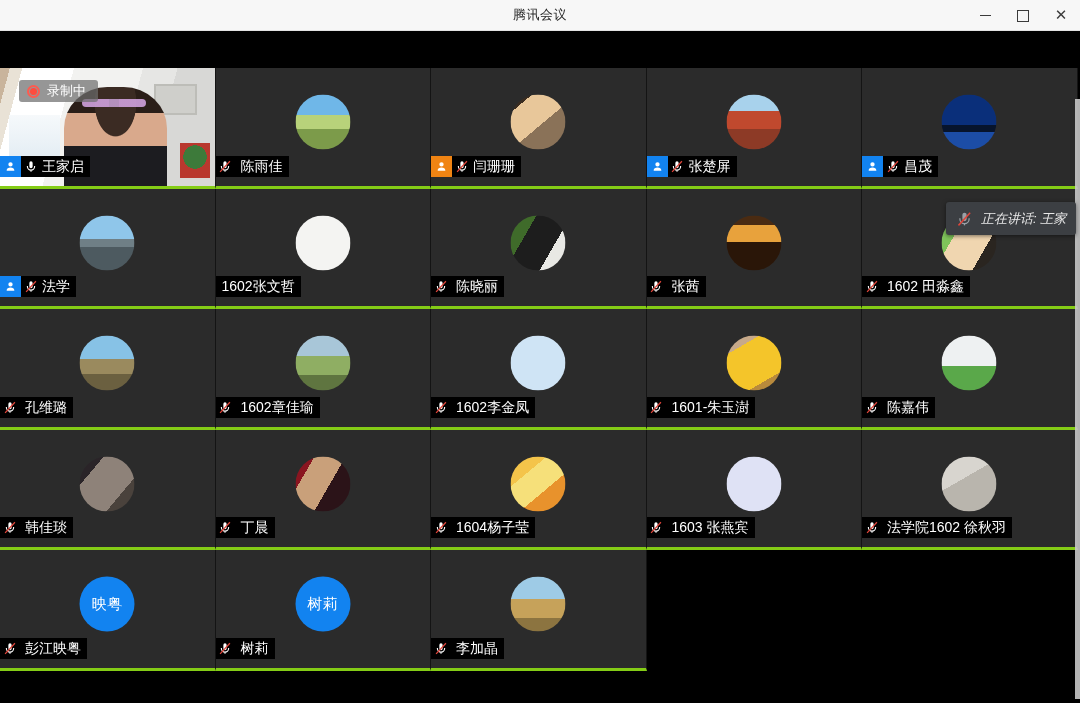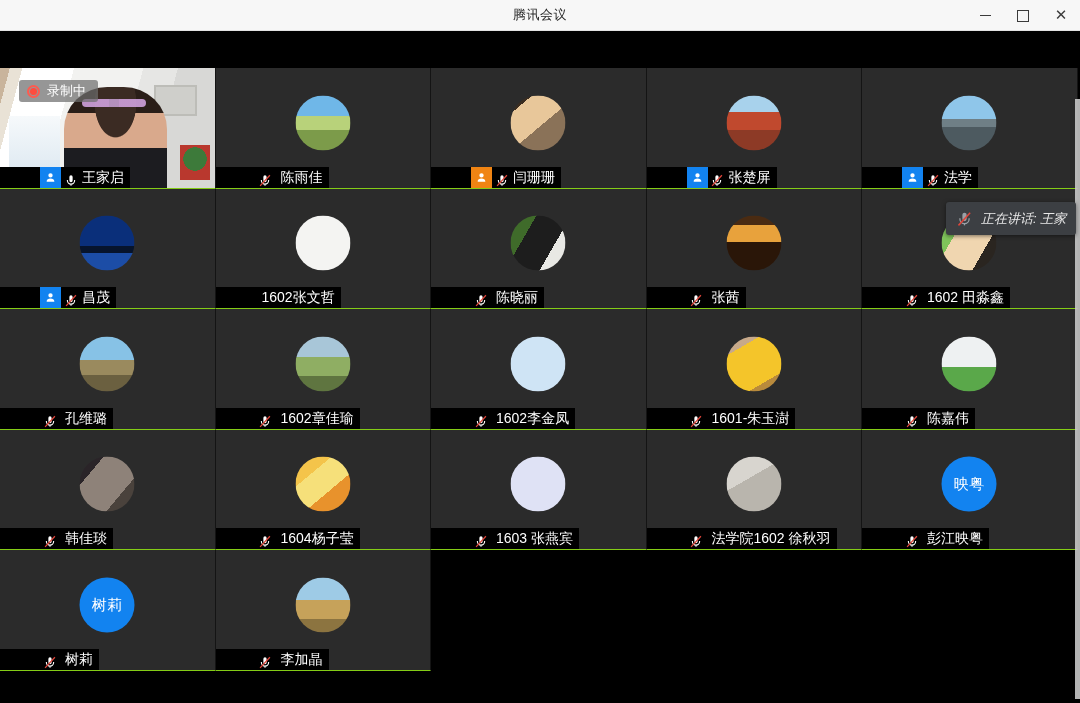--- a/index.html
+++ b/index.html
@@ -37,21 +37,21 @@
     width:1090px;
     display:grid;
     grid-template-columns: repeat(5, 215.5px);
     grid-auto-rows: 120.5px;
     gap:0;
   }
   .cell {
     position:relative;
     background:#2b2b2b;
     border-right:1px solid #141414;
-    border-bottom:1px solid #84cc16;
+    border-bottom:3px solid #84cc16;
     overflow:hidden;
   }
   .cell.active { box-shadow: inset 0 0 0 2px #2bbf5a; background:#000; }
 
   
   .avatar {
     position:absolute; left:50%; top:46%;
     transform:translate(-50%,-50%);
     width:55px; height:55px; border-radius:50%;
     overflow:hidden;
@@ -61,26 +61,25 @@
   .avatar.initials {
     background:#1283f0; color:#fff;
     display:flex; align-items:center; justify-content:center;
     font-size:15px; letter-spacing:.5px;
   }
   .avatar.generic { background:#e9e9e9; }
   .avatar.generic svg { width:100%; height:100%; display:block; }
 
   
   .nameplate {
-    position:absolute; left:0; bottom:0;
-    display:flex; align-items:flex-end;
+    position:absolute; left:0; bottom:9px;
+    display:flex; align-items:center;
     height:21px;
     background:#000;
     max-width:100%;
-    padding-left:40px;
   }
   .badge {
     width:21px; height:21px; flex:0 0 21px;
     display:flex; align-items:center; justify-content:center;
   }
   .badge.host { background:#1283f0; }
   .badge.cohost { background:#f08413; }
   .badge svg { width:13px; height:13px; display:block; }
   .micwrap { width:19px; flex:0 0 19px; display:flex; align-items:center; justify-content:center; }
   .micwrap svg { width:14px; height:15px; display:block; }
@@ -239,58 +238,58 @@
   <path d="M5.8 11v1a6.2 6.2 0 0 0 12.4 0v-1" fill="none" stroke="#ffffff" stroke-width="1.9"></path>
   <path d="M12 18.4V21" stroke="#ffffff" stroke-width="1.9"></path>
   <path d="M3.6 21.2 20.4 3" stroke="#e0453a" stroke-width="2.2"></path>
 </svg>
             </span>
             <span class="nm">张楚屏</span>
           </div>
         </div>
         <div class="cell">
           <div class="avatar">
-        <span class="ph" style="background:linear-gradient(#8fc6ea 0 42%, #6f7f86 42% 58%, #4d5a60 58% 100%)"></span>
+        <span class="ph" style="background:linear-gradient(#0a2f7a 0 55%, #07142c 55% 68%, #1c4da6 68% 100%)"></span>
       </div>
           <div class="nameplate">
             <span class="badge host">
               <svg viewBox="0 0 24 24">
                 <path d="M12 12a4 4 0 1 0 0-8 4 4 0 0 0 0 8zm0 2c-4 0-7 2.2-7 4.6V20h14v-1.4C19 16.2 16 14 12 14z" fill="#ffffff"></path>
               </svg>
             </span>
             <span class="micwrap">
               <svg viewBox="0 0 24 24">
   <path d="M12 3.2a2.8 2.8 0 0 0-2.8 2.8v6a2.8 2.8 0 0 0 5.6 0V6A2.8 2.8 0 0 0 12 3.2z" fill="#ffffff"></path>
   <path d="M5.8 11v1a6.2 6.2 0 0 0 12.4 0v-1" fill="none" stroke="#ffffff" stroke-width="1.9"></path>
   <path d="M12 18.4V21" stroke="#ffffff" stroke-width="1.9"></path>
   <path d="M3.6 21.2 20.4 3" stroke="#e0453a" stroke-width="2.2"></path>
 </svg>
             </span>
-            <span class="nm">法学</span>
-          </div>
-        </div>
-        <div class="cell">
-          <div class="avatar">
-        <span class="ph" style="background:linear-gradient(#0a2f7a 0 55%, #07142c 55% 68%, #1c4da6 68% 100%)"></span>
+            <span class="nm">昌茂</span>
+          </div>
+        </div>
+        <div class="cell">
+          <div class="avatar">
+        <span class="ph" style="background:linear-gradient(#8fc6ea 0 42%, #6f7f86 42% 58%, #4d5a60 58% 100%)"></span>
       </div>
           <div class="nameplate">
             <span class="badge host">
               <svg viewBox="0 0 24 24">
                 <path d="M12 12a4 4 0 1 0 0-8 4 4 0 0 0 0 8zm0 2c-4 0-7 2.2-7 4.6V20h14v-1.4C19 16.2 16 14 12 14z" fill="#ffffff"></path>
               </svg>
             </span>
             <span class="micwrap">
               <svg viewBox="0 0 24 24">
   <path d="M12 3.2a2.8 2.8 0 0 0-2.8 2.8v6a2.8 2.8 0 0 0 5.6 0V6A2.8 2.8 0 0 0 12 3.2z" fill="#ffffff"></path>
   <path d="M5.8 11v1a6.2 6.2 0 0 0 12.4 0v-1" fill="none" stroke="#ffffff" stroke-width="1.9"></path>
   <path d="M12 18.4V21" stroke="#ffffff" stroke-width="1.9"></path>
   <path d="M3.6 21.2 20.4 3" stroke="#e0453a" stroke-width="2.2"></path>
 </svg>
             </span>
-            <span class="nm">昌茂</span>
+            <span class="nm">法学</span>
           </div>
         </div>
         <div class="cell">
           <div class="avatar">
         <span class="ph" style="background:#f4f4f2"></span>
       </div>
           <div class="nameplate nobadge">
             <span class="nm">1602张文哲</span>
           </div>
         </div>
@@ -429,20 +428,36 @@
           <div class="nameplate nobadge">
             <span class="micwrap">
               <svg viewBox="0 0 24 24">
   <path d="M12 3.2a2.8 2.8 0 0 0-2.8 2.8v6a2.8 2.8 0 0 0 5.6 0V6A2.8 2.8 0 0 0 12 3.2z" fill="#ffffff"></path>
   <path d="M5.8 11v1a6.2 6.2 0 0 0 12.4 0v-1" fill="none" stroke="#ffffff" stroke-width="1.9"></path>
   <path d="M12 18.4V21" stroke="#ffffff" stroke-width="1.9"></path>
   <path d="M3.6 21.2 20.4 3" stroke="#e0453a" stroke-width="2.2"></path>
 </svg>
             </span>
             <span class="nm">韩佳琰</span>
+          </div>
+        </div>
+        <div class="cell">
+          <div class="avatar">
+        <span class="ph" style="background:linear-gradient(120deg,#8a1520 0 22%, #c9a07a 22% 58%, #2b1318 58% 100%)"></span>
+      </div>
+          <div class="nameplate nobadge">
+            <span class="micwrap">
+              <svg viewBox="0 0 24 24">
+  <path d="M12 3.2a2.8 2.8 0 0 0-2.8 2.8v6a2.8 2.8 0 0 0 5.6 0V6A2.8 2.8 0 0 0 12 3.2z" fill="#ffffff"></path>
+  <path d="M5.8 11v1a6.2 6.2 0 0 0 12.4 0v-1" fill="none" stroke="#ffffff" stroke-width="1.9"></path>
+  <path d="M12 18.4V21" stroke="#ffffff" stroke-width="1.9"></path>
+  <path d="M3.6 21.2 20.4 3" stroke="#e0453a" stroke-width="2.2"></path>
+</svg>
+            </span>
+            <span class="nm">丁晨</span>
           </div>
         </div>
         <div class="cell">
           <div class="avatar">
         <span class="ph" style="background:linear-gradient(140deg,#f4c44a 0 30%, #f6e07a 30% 62%, #e8922c 62% 100%)"></span>
       </div>
           <div class="nameplate nobadge">
             <span class="micwrap">
               <svg viewBox="0 0 24 24">
   <path d="M12 3.2a2.8 2.8 0 0 0-2.8 2.8v6a2.8 2.8 0 0 0 5.6 0V6A2.8 2.8 0 0 0 12 3.2z" fill="#ffffff"></path>

